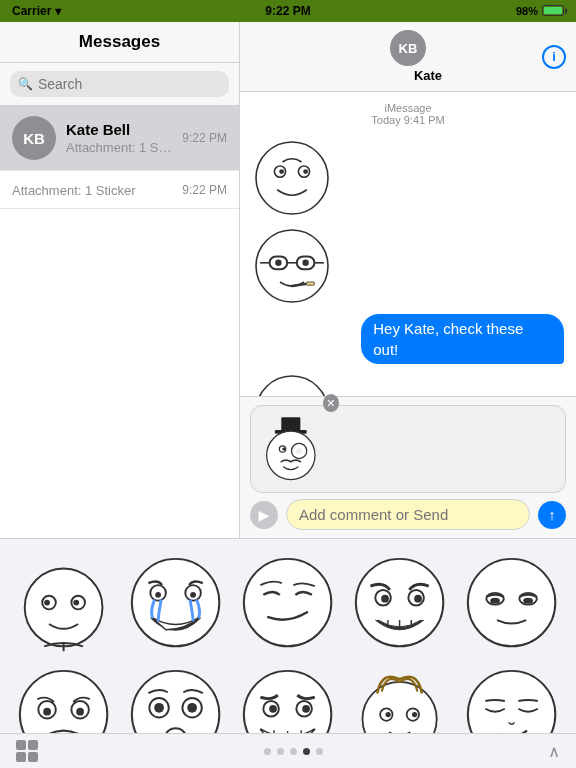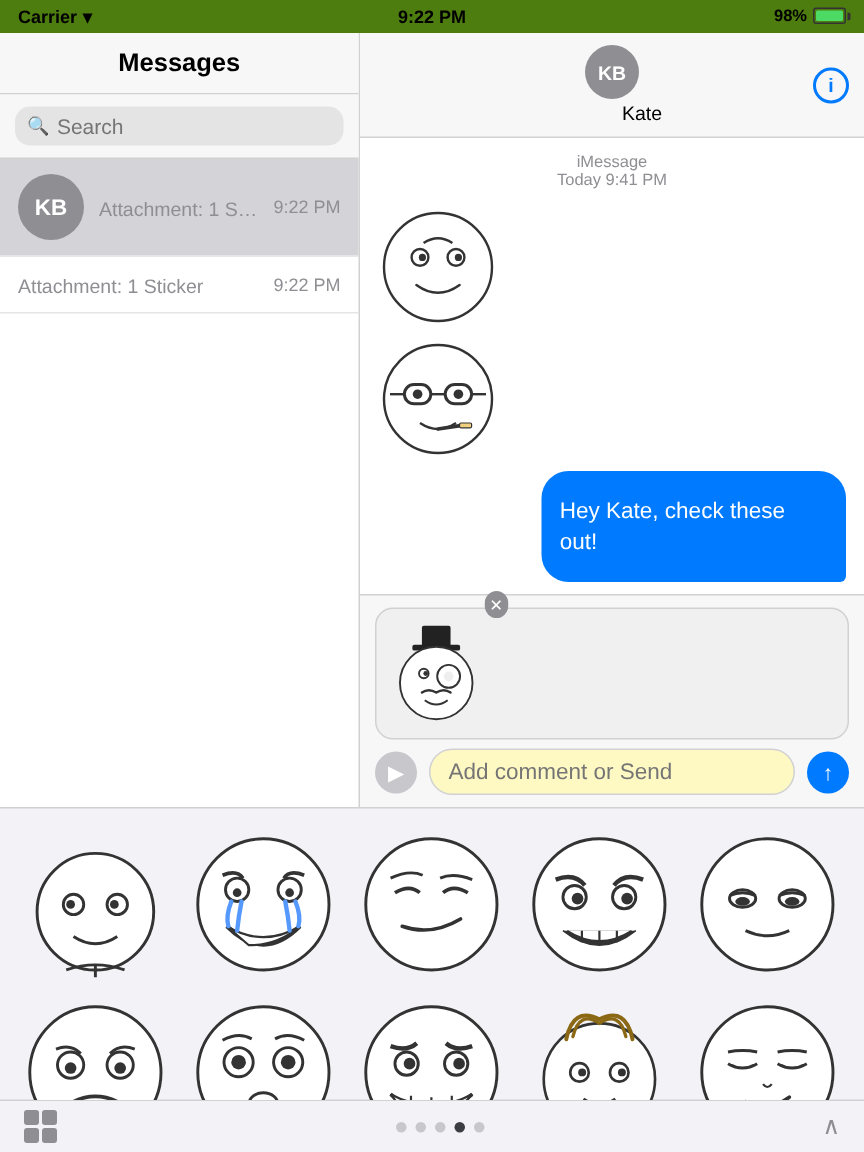--- a/index.html
+++ b/index.html
@@ -124,21 +124,21 @@
       height: 36px;
       border-radius: 50%;
       background: #8e8e93;
       display: flex;
       align-items: center;
       justify-content: center;
       color: #fff;
       font-size: 13px;
       font-weight: 600;
     }
-    .chat-name { font-size: 13px; font-weight: 400; margin-top: 2px; margin-left: 40px; }
+    .chat-name { font-size: 13px; font-weight: 700; margin-top: 2px; margin-left: 40px; }
     .info-btn {
       position: absolute;
       right: 10px;
       top: 50%;
       transform: translateY(-50%);
       width: 24px;
       height: 24px;
       border-radius: 50%;
       border: 2px solid #007aff;
       color: #007aff;
@@ -164,21 +164,21 @@
       margin-bottom: 4px;
     }
     .message-row {
       display: flex;
       align-items: flex-end;
     }
     .message-row.sent { justify-content: flex-end; }
     .message-row.received { justify-content: flex-start; }
     .bubble {
       max-width: 65%;
-      padding: 16px 12px;
+      padding: 4px 12px;
       border-radius: 18px;
       font-size: 15px;
       line-height: 1.4;
     }
     .bubble.sent {
       background: #007aff;
       color: #fff;
       border-bottom-right-radius: 4px;
     }
 
@@ -347,20 +347,21 @@
     <div class="search-bar">
       <div class="search-input-wrapper">
         <span class="search-icon-text">🔍</span>
         <input class="search-input" type="text" placeholder="Search" style="">
       </div>
     </div>
 
     <div class="conversation-item active">
       <div class="avatar">KB</div>
       <div class="conv-info">
+        <div class="conv-name">Kate Bell</div>
         <div class="conv-preview">Attachment: 1 Sticker</div>
       </div>
       <div class="conv-time">9:22 PM</div>
     </div>
 
     <div class="conversation-item">
       <div class="conv-info">
         <div class="conv-preview">Attachment: 1 Sticker</div>
       </div>
       <div class="conv-time">9:22 PM</div>

